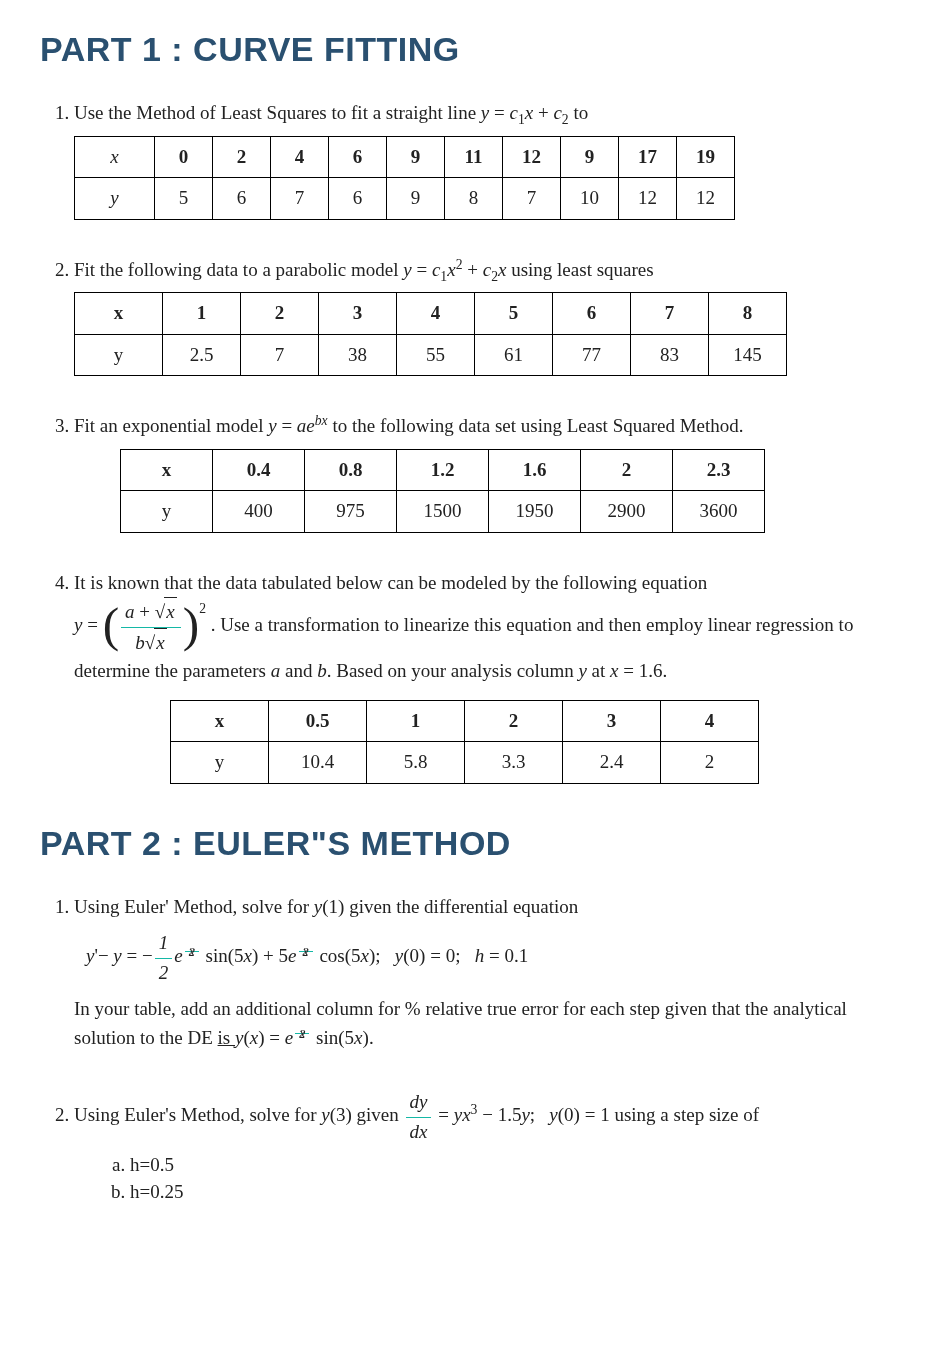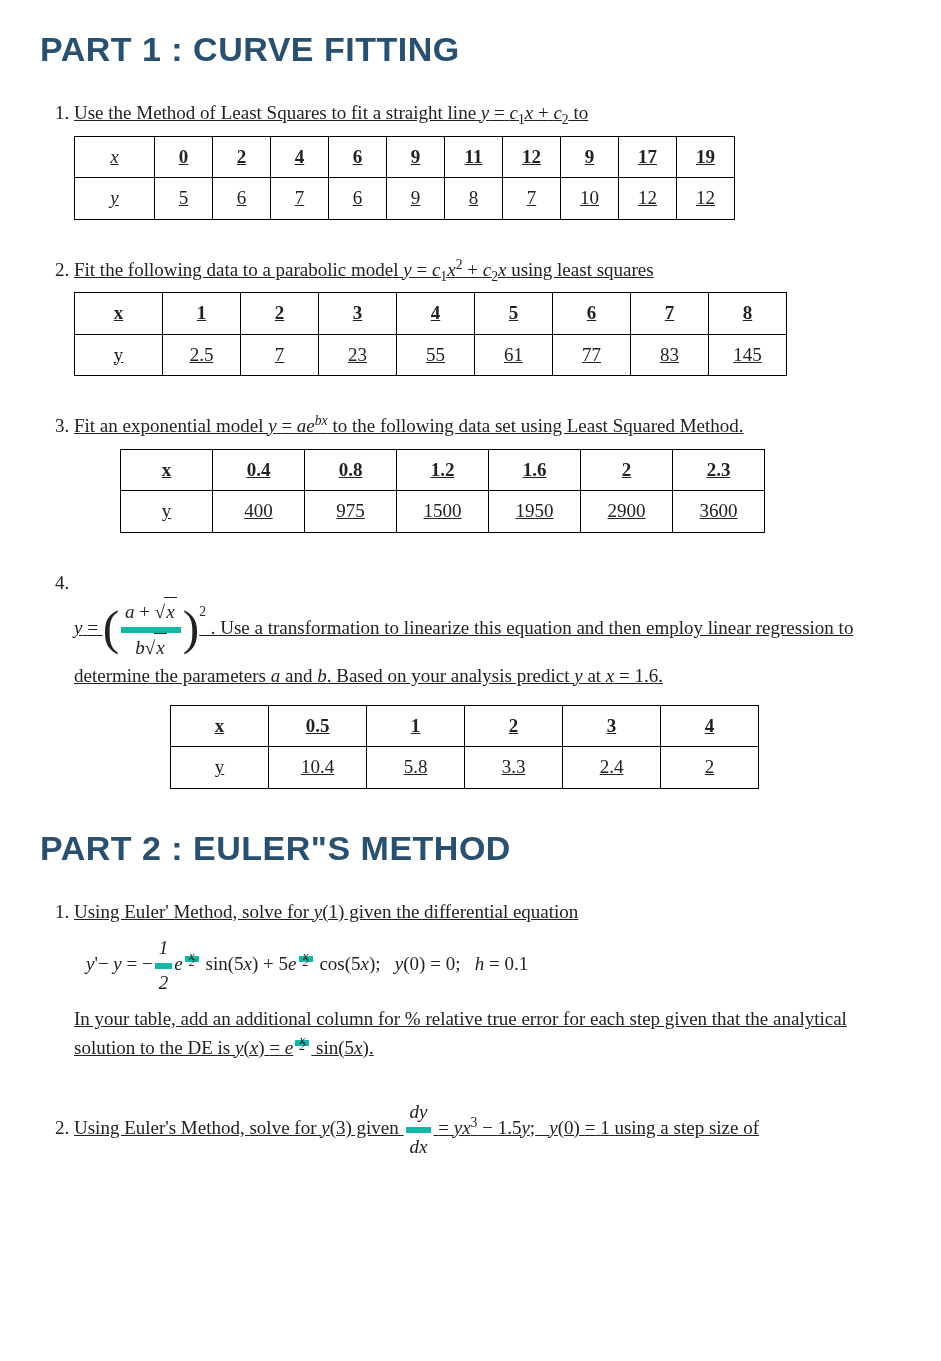--- a/index.html
+++ b/index.html
@@ -14,21 +14,21 @@
   }
   h1 {
     font-family: Arial, Helvetica, sans-serif;
     font-weight: 800;
     color: #2a5070;
     font-size: 34px;
     letter-spacing: 0.5px;
     margin: 0 0 30px 0;
   }
   ol.main { margin: 0 0 40px 0; padding-left: 34px; }
-  ol.main > li { margin-bottom: 36px; line-height: 1.5; text-decoration: underline; }
+  ol.main > li { margin-bottom: 36px; line-height: 1.5; }
   ol.sub { list-style-type: lower-alpha; margin: 6px 0 0 0; padding-left: 56px; }
   ol.sub > li { margin: 0; line-height: 1.4; }
   table {
     border-collapse: collapse;
     margin: 8px 0 0 0;
   }
   td {
     border: 1px solid #000;
     padding: 6px 0;
     text-align: center;
@@ -52,21 +52,21 @@
   .math { font-family: "Times New Roman", serif; font-style: italic; }
   .rm { font-style: normal; }
   sub, sup { font-size: 0.72em; line-height: 0; }
   .frac {
     display: inline-block;
     vertical-align: middle;
     text-align: center;
     font-style: normal;
     margin: 0 2px;
   }
-  .frac .num { display: block; padding: 0 4px; border-bottom: 6px solid #14b8a6; font-style: italic; }
+  .frac .num { display: block; padding: 0 4px; border-bottom: 1px solid #14b8a6; font-style: italic; }
   .frac .den { display: block; padding: 0 4px; font-style: italic; }
   .bigparen {
     display: inline-block;
     vertical-align: middle;
   }
   .bigparen .pL, .bigparen .pR {
     display: inline-block;
     font-size: 2.6em;
     line-height: 0.85;
     vertical-align: middle;
@@ -131,21 +131,21 @@
         <td class="hdrn">4</td>
         <td class="hdrn">5</td>
         <td class="hdrn">6</td>
         <td class="hdrn">7</td>
         <td class="hdrn">8</td>
       </tr>
       <tr>
         <td class="lab" style="font-style:normal">y</td>
         <td>2.5</td>
         <td>7</td>
-        <td>23</td>
+        <td>38</td>
         <td>55</td>
         <td>61</td>
         <td>77</td>
         <td>83</td>
         <td>145</td>
       </tr>
     </tbody>
       </table>
   </li>
 
@@ -171,29 +171,29 @@
         <td>1950</td>
         <td>2900</td>
         <td>3600</td>
       </tr>
     </tbody>
         </table>
     </div>
   </li>
 
   <li>
-    <br>
+    <span>It is known that the data tabulated below can be modeled by the following equation</span><br>
     <span class="math">
       <span class="math">y</span> <span class="rm">=</span>
       <span class="bigparen"><span class="pL rm">(</span><span class="frac">
         <span class="num"><span class="math">a</span> <span class="rm">+</span> <span class="sqrt"><span class="rad math">x</span></span></span>
         <span class="den"><span class="math">b</span><span class="sqrt"><span class="rad math">x</span></span></span>
       </span><span class="pR rm">)</span></span><sup class="rm" style="vertical-align:18px">2</sup>
     </span>
-    <span>. Use a transformation to linearize this equation and then employ linear regression to determine the parameters </span><span class="math">a</span><span> and </span><span class="math">b</span><span>. Based on your analysis predict </span><span class="math">y</span><span> at </span><span class="math">x</span><span> = 1.6.</span>
+    <span>. Use a transformation to linearize this equation and then employ linear regression to determine the parameters </span><span class="math">a</span><span> and </span><span class="math">b</span><span>. Based on your analysis column </span><span class="math">y</span><span> at </span><span class="math">x</span><span> = 1.6.</span>
     <div class="table-wrap4">
     <table class="t4" style="margin-top:14px">
       <tbody>
             <tr>
         <td class="lab hdrn" style="font-style:normal;font-weight:bold">x</td>
         <td class="hdrn">0.5</td>
         <td class="hdrn">1</td>
         <td class="hdrn">2</td>
         <td class="hdrn">3</td>
         <td class="hdrn">4</td>
@@ -222,15 +222,19 @@
     <span class="math" style="display:inline-block; margin:8px 12px;">
       <span class="math">y</span><span class="rm">'</span><span class="rm">−</span> <span class="math">y</span> <span class="rm">=</span> <span class="rm">−</span><span class="frac"><span class="num rm">1</span><span class="den rm">2</span></span><span class="math">e</span><sup><span class="frac" style="font-size:0.9em"><span class="num math">x</span><span class="den rm">2</span></span></sup> <span class="rm">sin</span><span class="rm">(</span><span class="rm">5</span><span class="math">x</span><span class="rm">)</span> <span class="rm">+</span> <span class="rm">5</span><span class="math">e</span><sup><span class="frac" style="font-size:0.9em"><span class="num math">x</span><span class="den rm">2</span></span></sup> <span class="rm">cos</span><span class="rm">(</span><span class="rm">5</span><span class="math">x</span><span class="rm">)</span><span class="rm">;</span>&nbsp;&nbsp; <span class="math">y</span><span class="rm">(0)</span> <span class="rm">=</span> <span class="rm">0;</span>&nbsp;&nbsp; <span class="math">h</span> <span class="rm">=</span> <span class="rm">0.1</span>
     </span><br>
     <span>In your table, add an additional column for % relative true error for each step given that the analytical solution to the DE </span><span class="underlined">is </span><span class="math"><span class="math">y</span><span class="rm">(</span><span class="math">x</span><span class="rm">)</span> <span class="rm">=</span> <span class="math">e</span><sup><span class="frac" style="font-size:0.9em"><span class="num math">x</span><span class="den rm">2</span></span></sup> <span class="rm">sin</span><span class="rm">(</span><span class="rm">5</span><span class="math">x</span><span class="rm">)</span></span><span>.</span>
   </li>
 
   <li>
     <span>Using Euler's Method, solve for </span><span class="math"><span class="math">y</span><span class="rm">(3)</span></span><span> given </span><span class="math">
       <span class="frac"><span class="num"><span class="math">dy</span></span><span class="den"><span class="math">dx</span></span></span> <span class="rm">=</span> <span class="math">yx</span><sup class="rm">3</sup> <span class="rm">−</span> <span class="rm">1.5</span><span class="math">y</span><span class="rm">;</span>&nbsp;&nbsp; <span class="math">y</span><span class="rm">(0)</span> <span class="rm">=</span> <span class="rm">1</span>
     </span><span> using a step size of</span>
+    <ol class="sub">
+      <li>h=0.5</li>
+      <li>h=0.25</li>
+    </ol>
   </li>
 
 </ol>
 
 </body></html>

